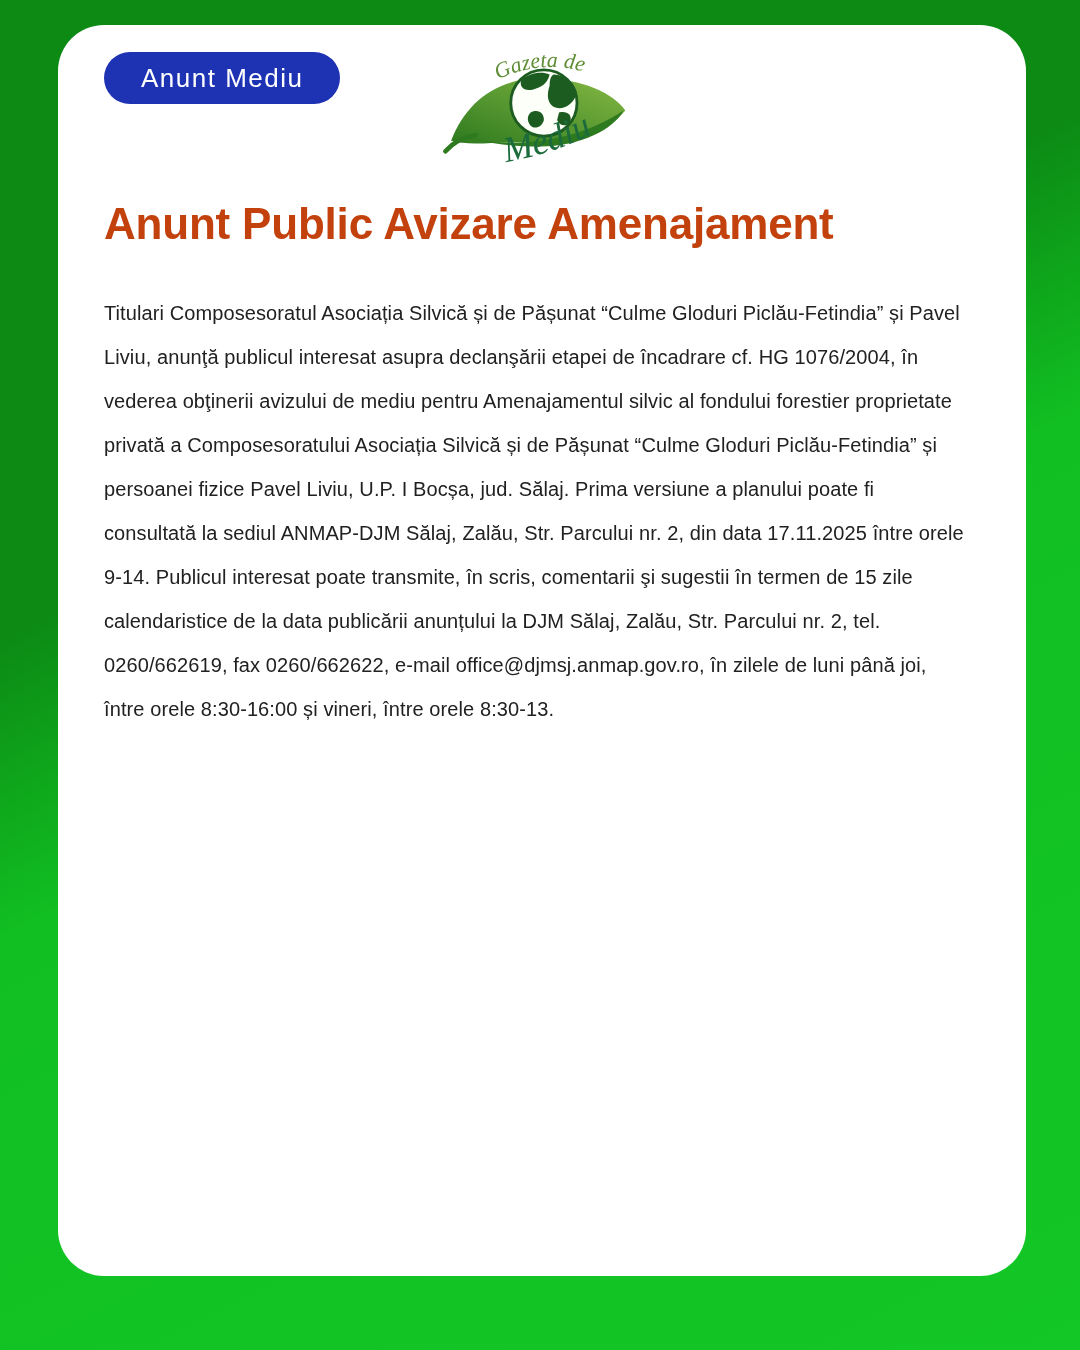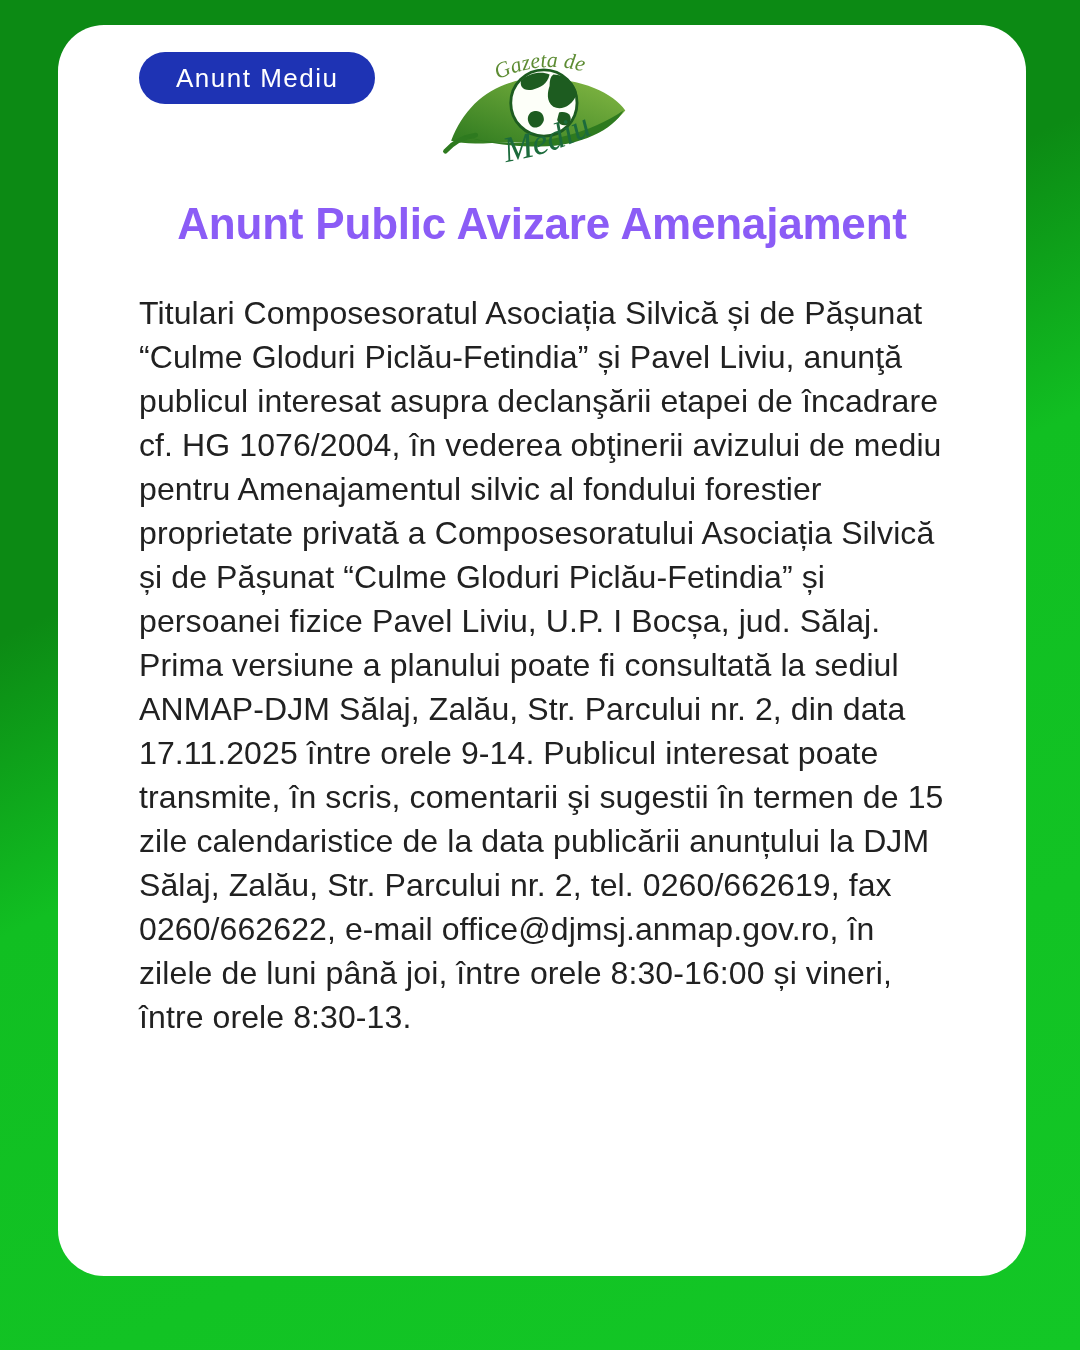--- a/index.html
+++ b/index.html
@@ -5,39 +5,39 @@
   html, body { margin:0; padding:0; }
   body {
     width:1080px; height:1350px; overflow:hidden; position:relative;
     background: linear-gradient(154deg, #0c8a14 0%, #0c8a14 34%, #11bf22 50%, #13c726 100%);
     font-family: "Liberation Sans", "DejaVu Sans", sans-serif;
   }
   .card {
     position:absolute; left:58px; top:25px;
     width:968px; height:1251px; box-sizing:border-box;
     background:#ffffff; border-radius:46px;
-    padding:0 81px;
+    padding:0 46px;
   }
   .header { position:relative; height:170px; }
   .badge {
     position:absolute; left:0; top:27px;
     background:#1e33b4; color:#ffffff;
     font-size:26px; font-weight:500; letter-spacing:1.5px;
     padding:13px 37px; border-radius:999px;
     line-height:26px; white-space:nowrap;
   }
   .logo { position:absolute; left:50%; top:6px; transform:translateX(-50%); }
   .title {
-    margin:0; color:#8b5cf6;
-    font-size:44px; line-height:58px; font-weight:800; letter-spacing:-0.2px;text-align:center;
+    margin:0; color:#c2410c;
+    font-size:44px; line-height:58px; font-weight:800; letter-spacing:-0.2px;
   }
   .title span { display:block; }
   .body-text {
     margin:38px 0 0 0; color:#212121;
-    font-size:32px; line-height:44px; font-weight:400; letter-spacing:0.1px;
+    font-size:20px; line-height:44px; font-weight:400; letter-spacing:0.1px;
     max-width:862px;
   }
   .logo-arc-text { font-family:"Liberation Serif","DejaVu Serif",serif; font-style:italic; }
 </style>
 </head>
 <body>
 
 <div class="card">
 
   <div class="header">

